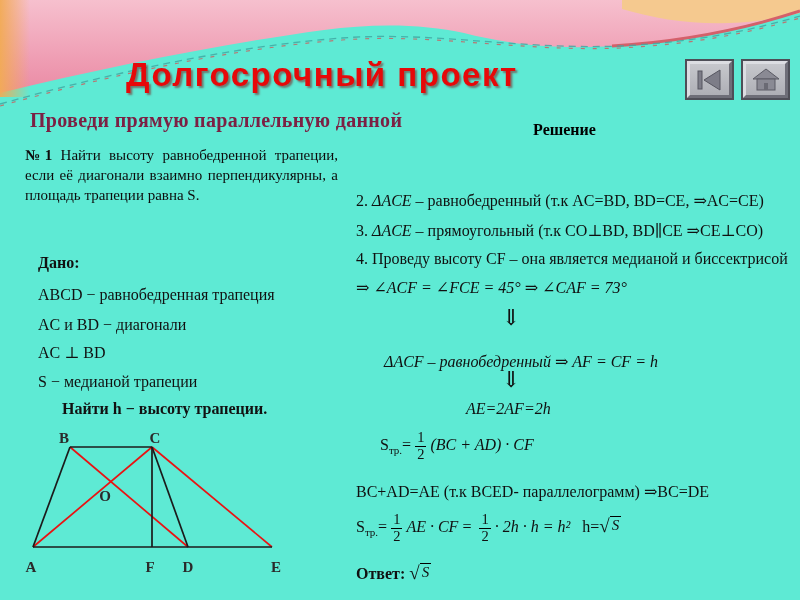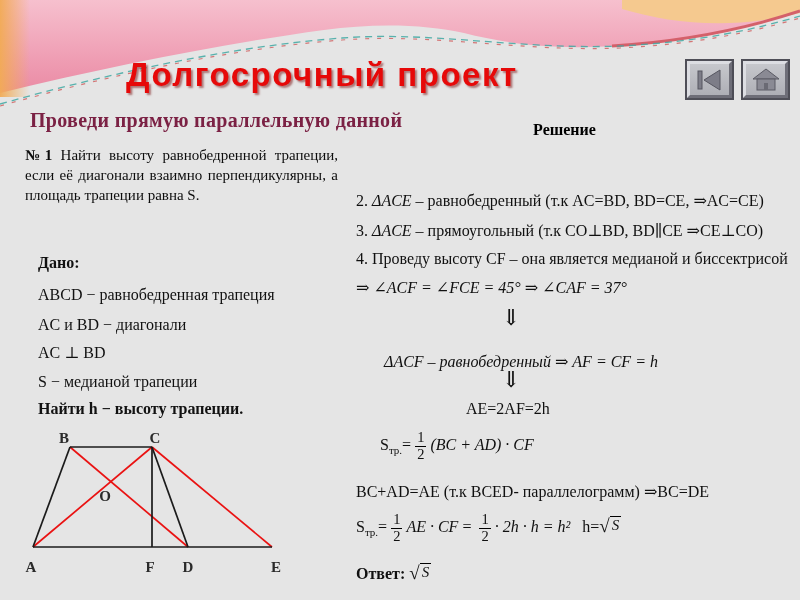--- a/index.html
+++ b/index.html
@@ -1,17 +1,17 @@
 <!DOCTYPE html>
 <html><head>
 <meta charset="utf-8">
 <style>
   html,body{margin:0;padding:0;background:#888;}
   .slide{
-    position:relative;width:800px;height:600px;background:#e5e5e5;
+    position:relative;width:800px;height:600px;background:#5eead4;
     overflow:hidden;font-family:"Liberation Serif","DejaVu Serif",serif;color:#111;
   }
   
   .top-deco{position:absolute;left:0;top:0;width:800px;height:120px;}
   
   .nav-btn{
     position:absolute;top:61px;width:45px;height:37px;
     background:linear-gradient(180deg,#c6c7cc,#aeafb6);
     border:3px solid;border-color:#dcdde2 #6e6e78 #6e6e78 #dcdde2;
     box-shadow:0 0 0 2px #4e4e57;box-sizing:border-box;
@@ -101,21 +101,21 @@
   <div class="title">Долгосрочный проект</div>
   <div class="subtitle">Проведи прямую параллельную данной</div>
 
   <div class="problem"><span class="num">№1</span><span> Найти высоту равнобедренной трапеции, если её диагонали взаимно перпендикулярны, а площадь трапеции равна S.</span></div>
 
   <div class="gl bold" style="top:254px;font-size:16px;">Дано:</div>
   <div class="gl" style="top:316px;">AC и BD − диагонали</div>
   <div class="gl" style="top:286px;">ABCD − равнобедренная трапеция</div>
   <div class="gl" style="top:343px;">AC ⊥ BD</div>
   <div class="gl" style="top:373px;">S − медианой трапеции</div>
-  <div class="gl bold" style="top:400px;">Найти h − высоту трапеции.</div>
+  <div class="gl bold" style="top:400px;margin-left:24px;">Найти h − высоту трапеции.</div>
 
   <svg class="figure" width="288" height="158" viewBox="0 0 288 158">
 
     <line x1="9" y1="117" x2="128" y2="17" stroke="#ea1212" stroke-width="1.7"></line>
     <line x1="46" y1="17" x2="164" y2="117" stroke="#ea1212" stroke-width="1.7"></line>
     <line x1="128" y1="17" x2="248" y2="117" stroke="#ea1212" stroke-width="1.7"></line>
 
     <line x1="9" y1="117" x2="46" y2="17" stroke="#1b1b1b" stroke-width="1.7"></line>
     <line x1="46" y1="17" x2="128" y2="17" stroke="#1b1b1b" stroke-width="1.7"></line>
     <line x1="128" y1="17" x2="164" y2="117" stroke="#1b1b1b" stroke-width="1.7"></line>
@@ -133,29 +133,29 @@
 
   <div class="sol-head">Решение</div>
 
 
   <div class="sl" style="left:356px;top:191px;"><span>2. </span><span class="m">ΔACE</span><span> – равнобедренный (т.к AC=BD, BD=CE, ⇒AC=CE)</span></div>
 
   <div class="sl" style="left:356px;top:221px;"><span>3. </span><span class="m">ΔACE</span><span> – прямоугольный (т.к CO⊥BD, BD∥CE ⇒CE⊥CO)</span></div>
 
   <div class="sl" style="left:356px;top:250px;">4. Проведу высоту CF – она является медианой и биссектрисой</div>
 
-  <div class="sl italic" style="left:356px;top:278px;">⇒ ∠ACF = ∠FCE = 45° ⇒ ∠CAF = 37°</div>
+  <div class="sl italic" style="left:356px;top:278px;">⇒ ∠ACF = ∠FCE = 45° ⇒ ∠CAF = 73°</div>
 
   <div class="arrow-dn" style="left:502px;top:305px;">⇓</div>
 
   <div class="sl italic" style="left:384px;top:352px;">ΔACF – равнобедренный ⇒ AF = CF = h</div>
 
   <div class="arrow-dn" style="left:502px;top:367px;">⇓</div>
 
-  <div class="sl" style="left:466px;top:400px;">AE=2AF=2h</div>
+  <div class="sl" style="left:466px;top:400px;font-style:italic;">AE=2AF=2h</div>
 
   <div class="sl" style="left:380px;top:430px;"><span>S</span><sub class="tr">тр.</sub><span>=</span><span class="frac">
         <span class="fn">1</span>
         <span>2</span>
       </span><span class="m">(BC + AD) · CF</span></div>
 
   <div class="sl" style="left:356px;top:482px;">BC+AD=AE (т.к BCED- параллелограмм) ⇒BC=DE</div>
 
   <div class="sl" style="left:356px;top:512px;"><span>S</span><sub class="tr">тр.</sub><span>=</span><span class="frac">
         <span class="fn">1</span>

